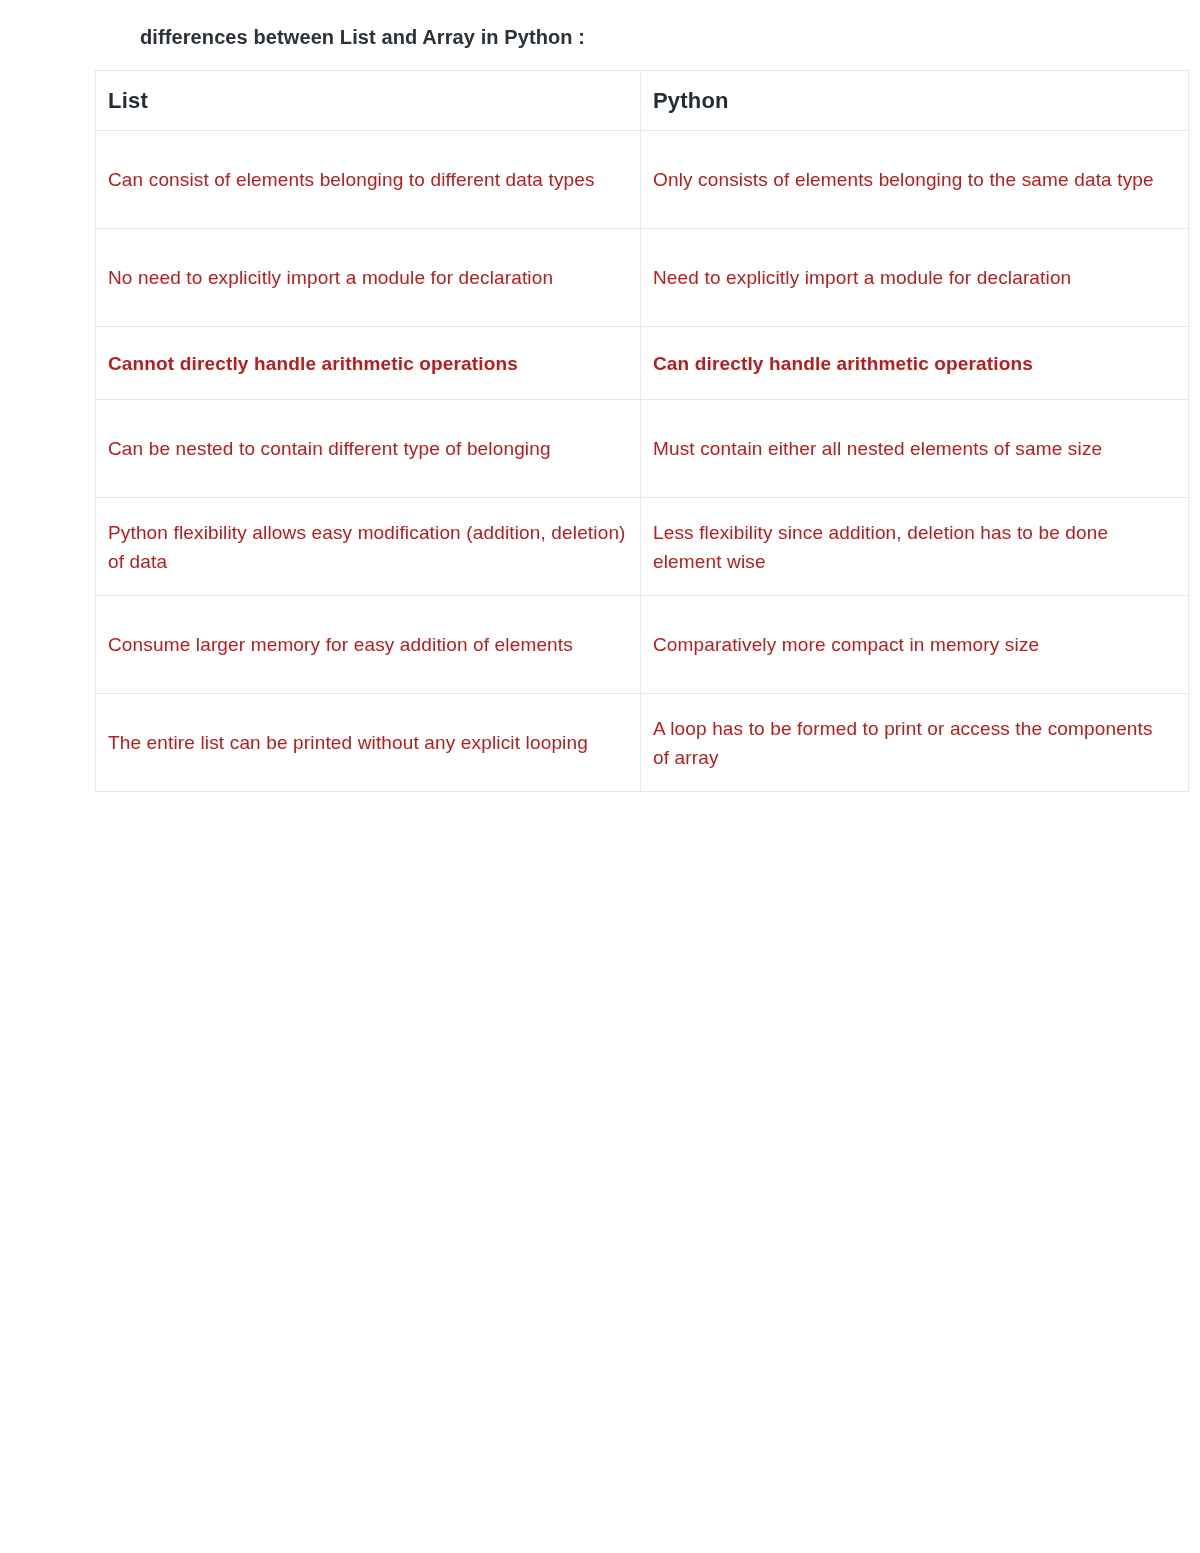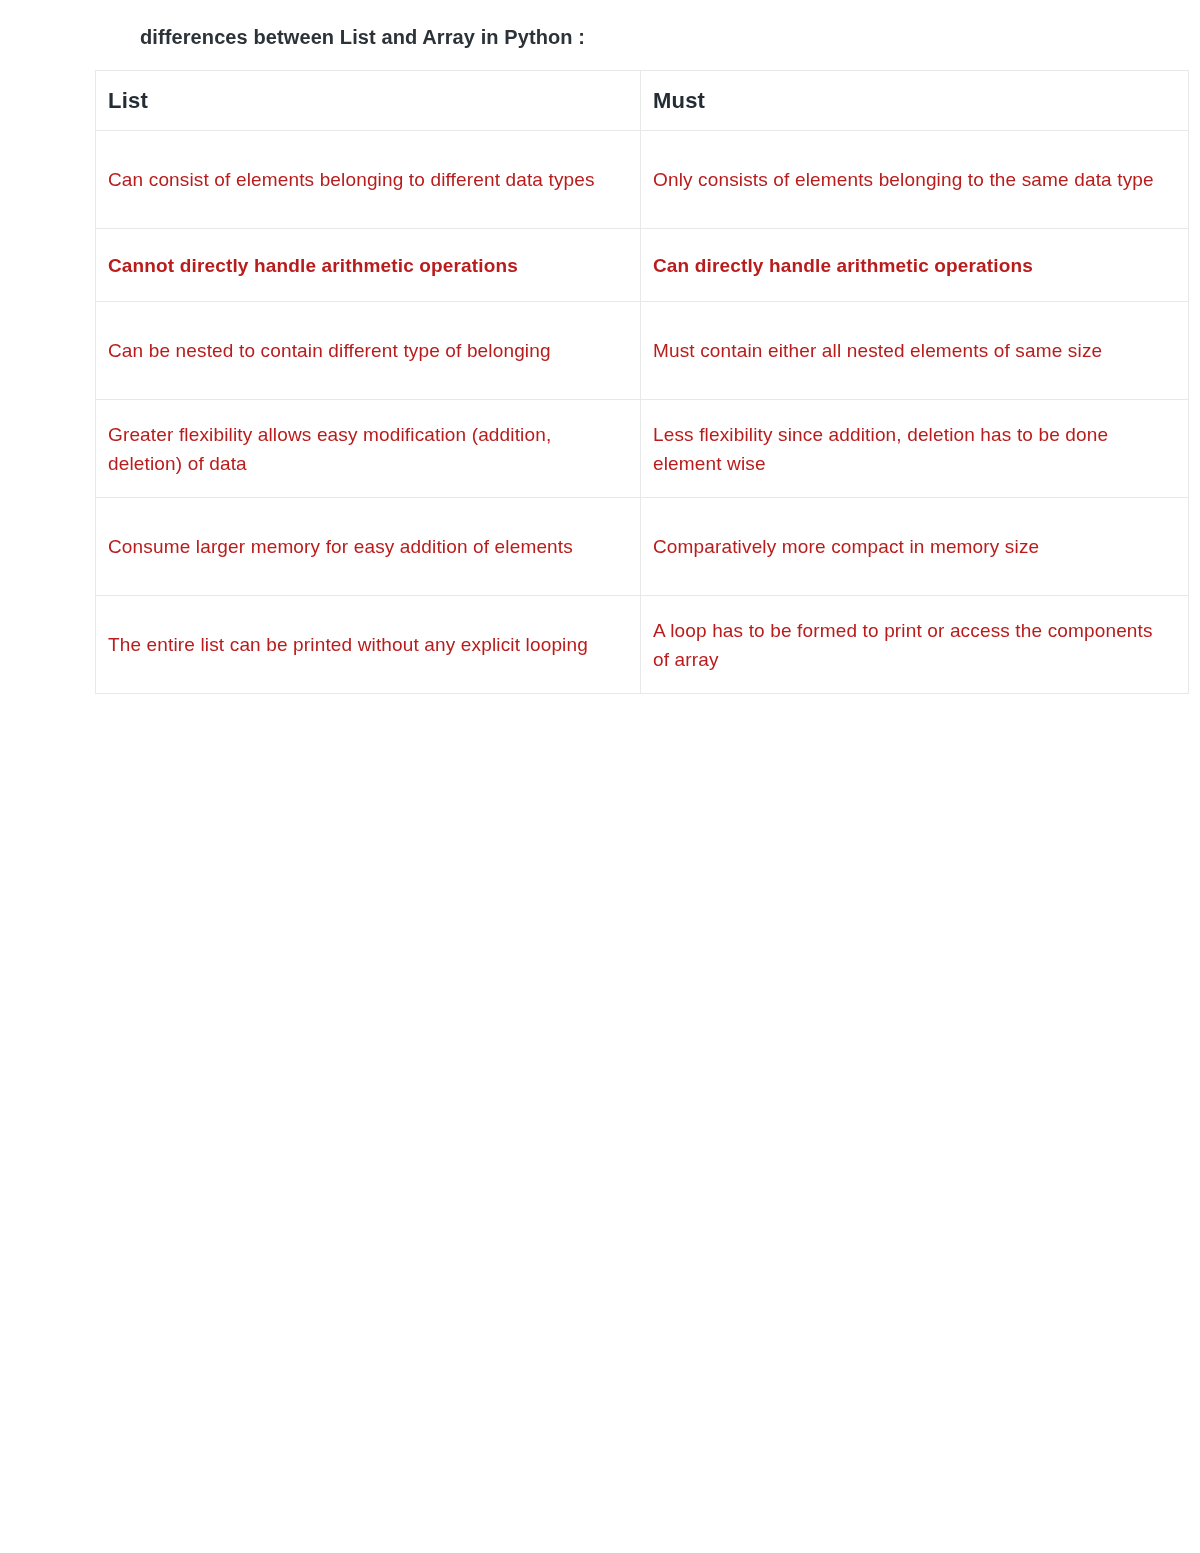--- a/index.html
+++ b/index.html
@@ -87,34 +87,42 @@
   <div class="doc-heading">differences between List and Array in Python :</div>
 
   <table class="compare-table">
     <colgroup>
       <col class="col-list">
       <col class="col-array">
     </colgroup>
     <thead>
       <tr>
         <th>List</th>
-        <th>Must</th>
+        <th>Python</th>
       </tr>
     </thead>
     <tbody>
 
       <tr class="row-two-line">
         <td>
           <span class="cell-text">Can consist of elements belonging to different data types</span>
         </td>
         <td>
           <span class="cell-text">Only consists of elements belonging to the same data type</span>
         </td>
       </tr>
 
+      <tr class="row-two-line">
+        <td>
+          <span class="cell-text">No need to explicitly import a module for declaration</span>
+        </td>
+        <td>
+          <span class="cell-text">Need to explicitly import a module for declaration</span>
+        </td>
+      </tr>
 
       <tr class="row-one-line">
         <td>
           <span class="cell-text">Cannot directly handle arithmetic operations</span>
         </td>
         <td>
           <span class="cell-text">Can directly handle arithmetic operations</span>
         </td>
       </tr>
 
@@ -123,21 +131,21 @@
           <span class="cell-text">Can be nested to contain different type of belonging</span>
         </td>
         <td>
           <span class="cell-text">Must contain either all nested elements of same size</span>
         </td>
       </tr>
 
 
       <tr class="row-two-line">
         <td>
-          <span class="cell-text">Greater flexibility allows easy modification (addition, deletion) of data</span>
+          <span class="cell-text">Python flexibility allows easy modification (addition, deletion) of data</span>
         </td>
         <td>
           <span class="cell-text">Less flexibility since addition, deletion has to be done element wise</span>
         </td>
       </tr>
 
       <tr class="row-two-line">
         <td>
           <span class="cell-text">Consume larger memory for easy addition of elements</span>
         </td>

